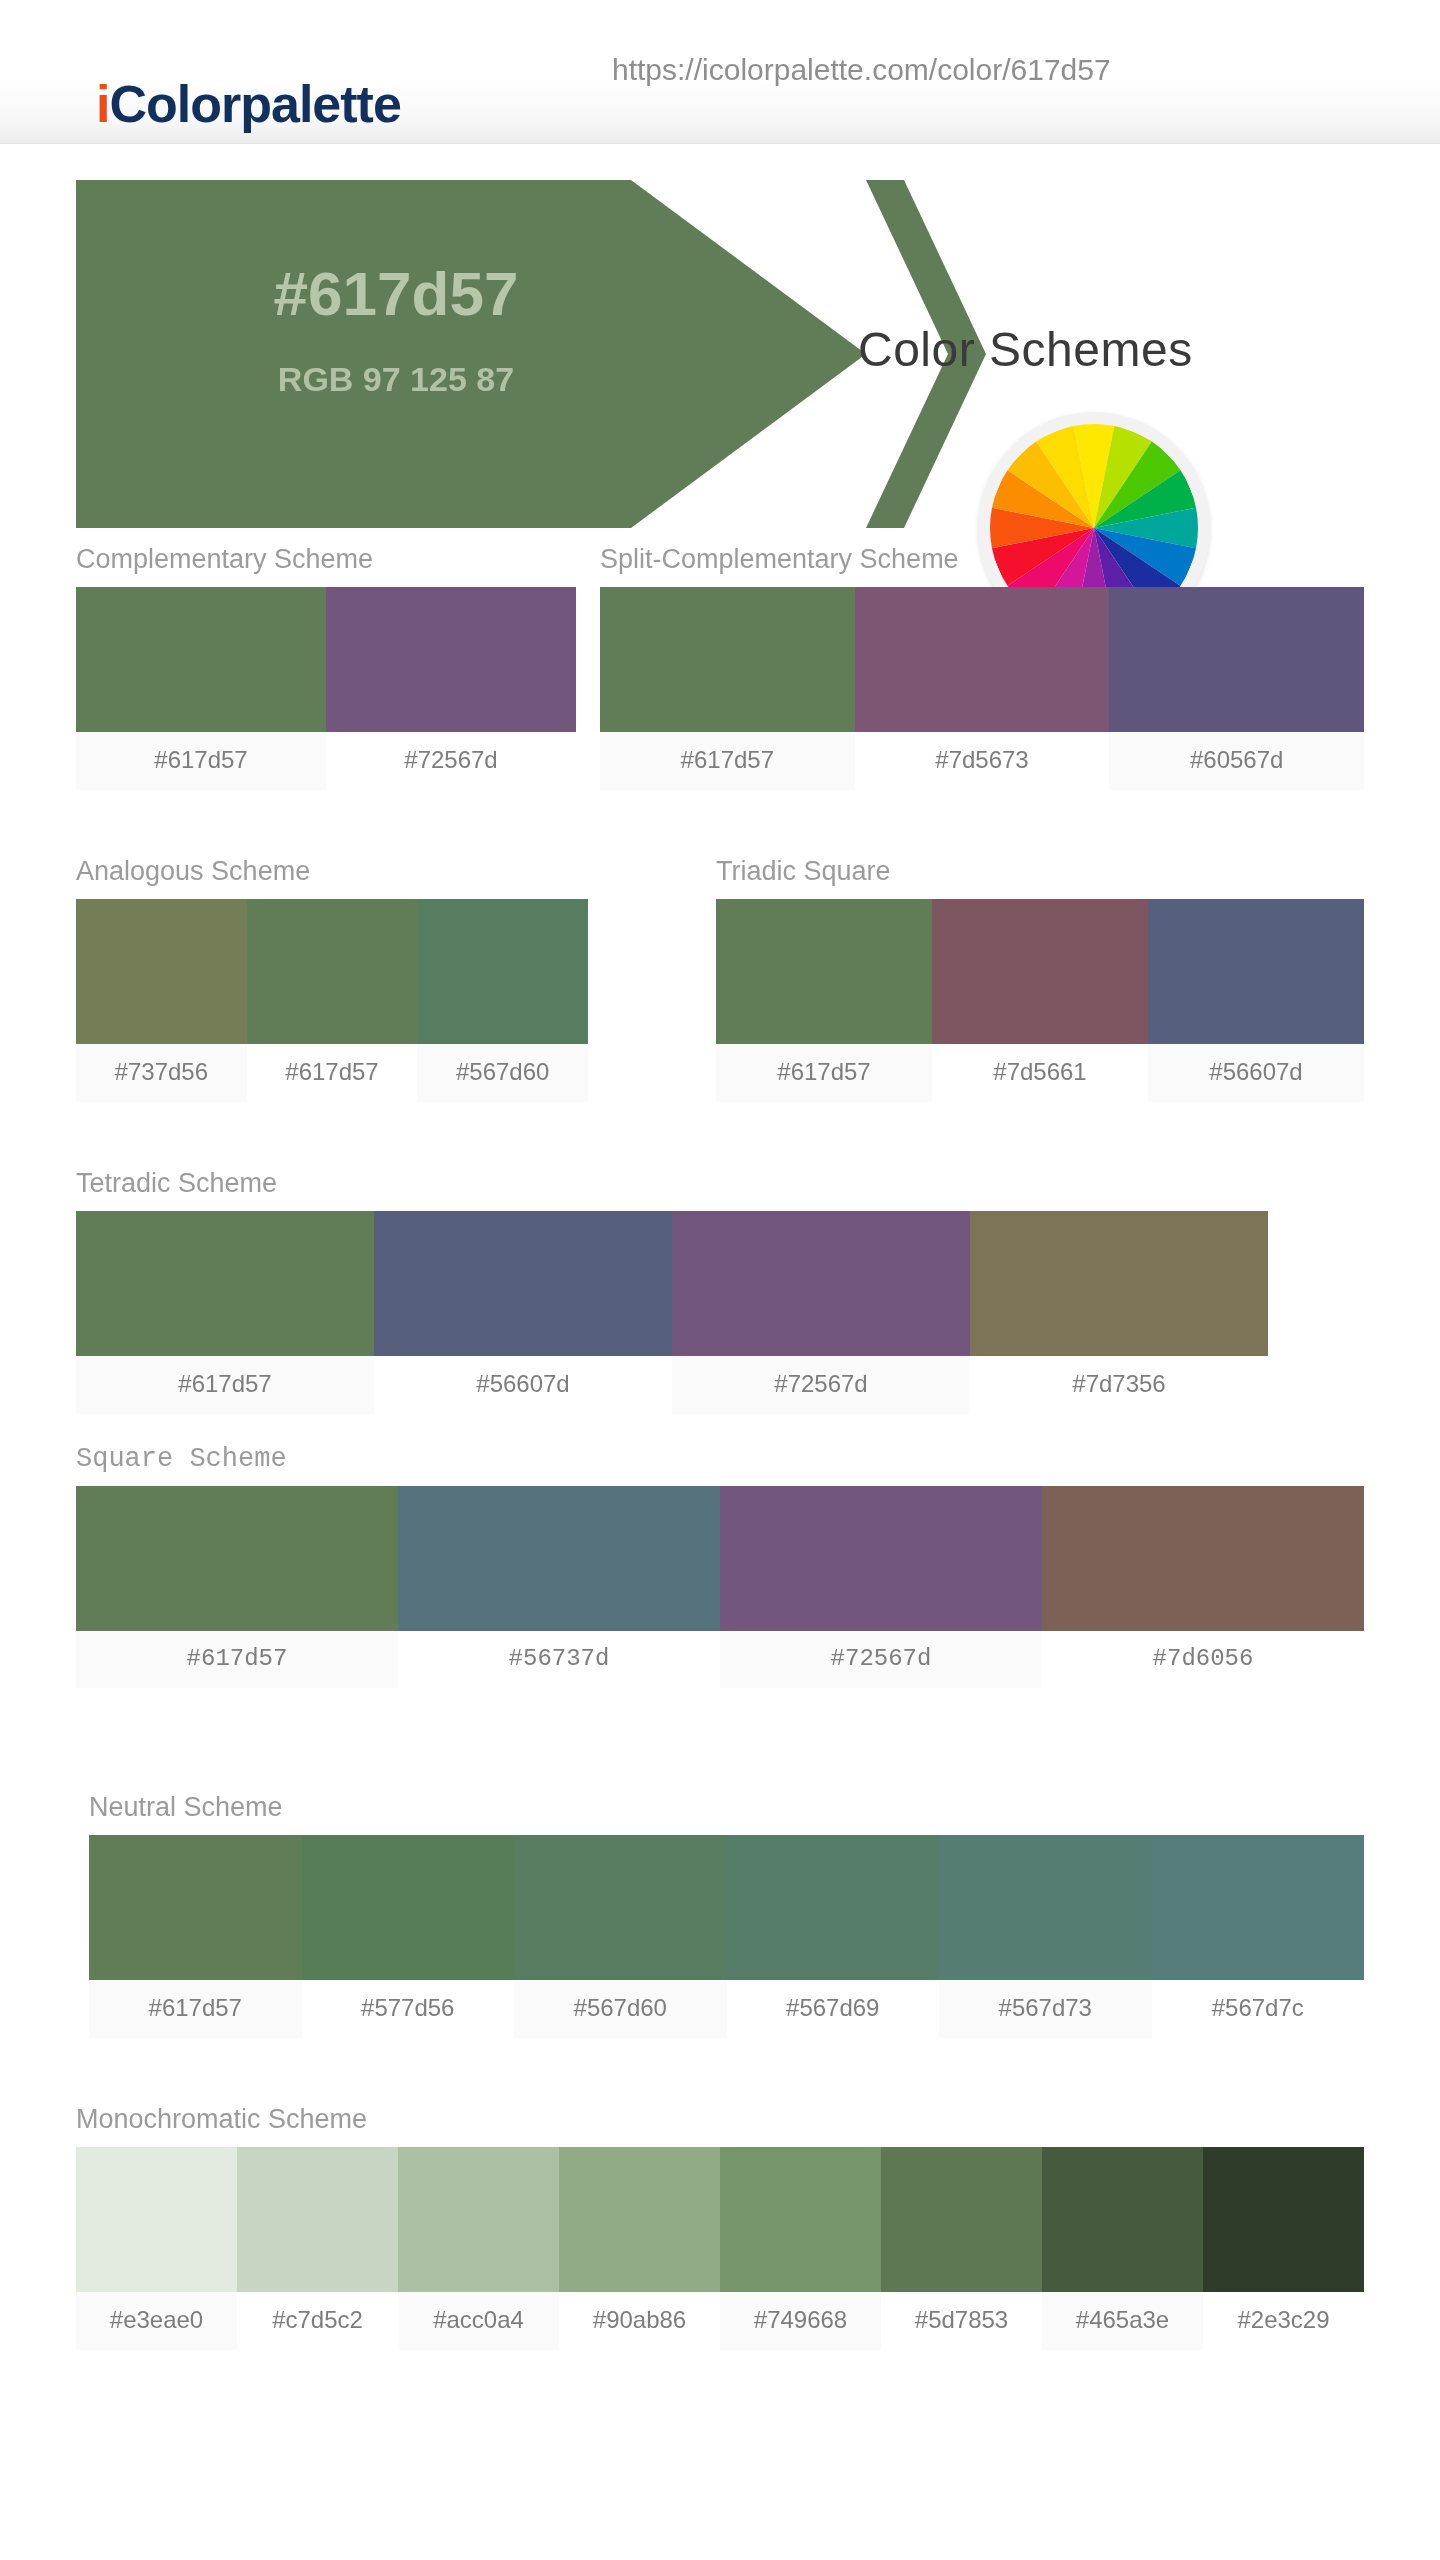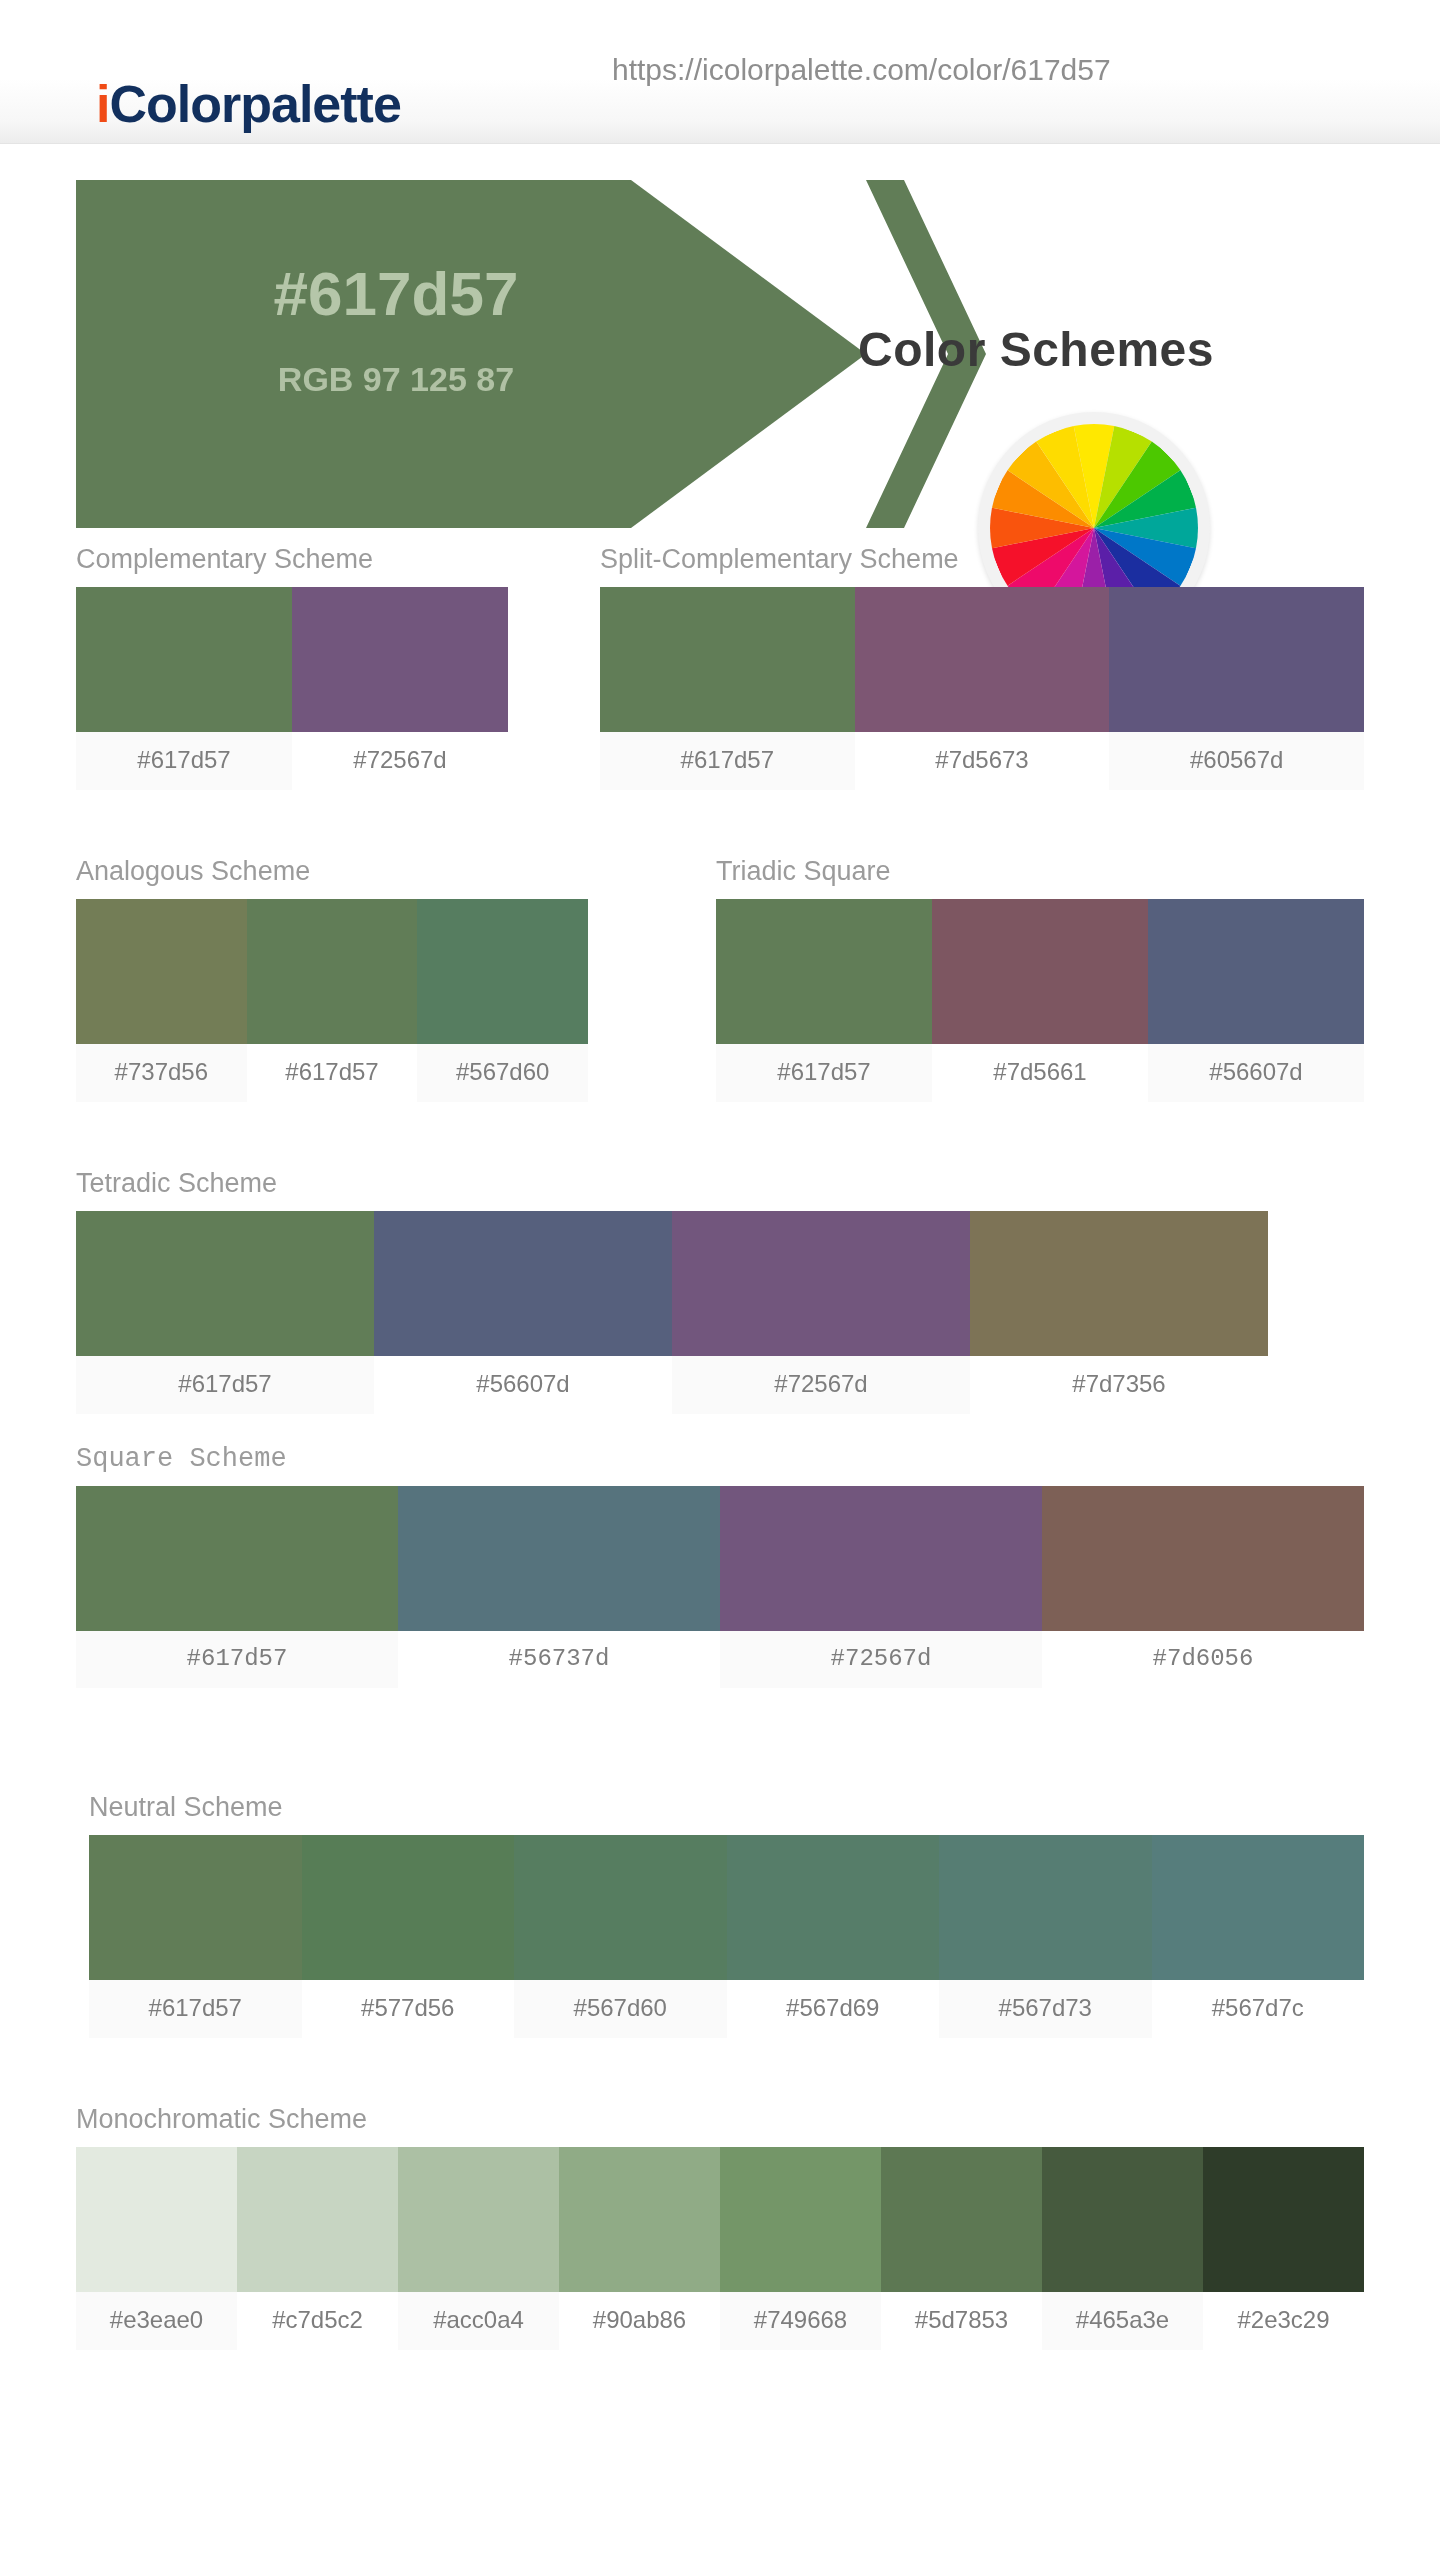--- a/index.html
+++ b/index.html
@@ -100,21 +100,21 @@
     font-size: 34px;
     font-weight: bold;
     color: #b0c1a4;
   }
 
   .schemes-title {
     position: absolute;
     left: 858px;
     top: 178px;
     font-size: 48px;
-    font-weight: bold;
+    font-weight: normal;
     color: #3a3a3a;
     letter-spacing: 0.5px;
     white-space: nowrap;
   }
 
   .wheel-outer {
     position: absolute;
     left: 978px;
     top: 268px;
     width: 232px;
@@ -212,21 +212,21 @@
         <div class="wheel-seg" style="background: rgb(245, 17, 42); clip-path: polygon(50% 50%, 40.0544% 0%, 59.9456% 0%); transform: rotate(247.5deg);"></div>
         <div class="wheel-seg" style="background: rgb(249, 84, 13); clip-path: polygon(50% 50%, 40.0544% 0%, 59.9456% 0%); transform: rotate(270deg);"></div>
         <div class="wheel-seg" style="background: rgb(252, 140, 0); clip-path: polygon(50% 50%, 40.0544% 0%, 59.9456% 0%); transform: rotate(292.5deg);"></div>
         <div class="wheel-seg" style="background: rgb(253, 189, 0); clip-path: polygon(50% 50%, 40.0544% 0%, 59.9456% 0%); transform: rotate(315deg);"></div>
         <div class="wheel-seg" style="background: rgb(254, 220, 0); clip-path: polygon(50% 50%, 40.0544% 0%, 59.9456% 0%); transform: rotate(337.5deg);"></div>
       </div>
   </div>
 </div>
 
 <div class="content" id="schemes-content">
-    <div class="scheme-group" style="left: 76px; top: 0px; width: 432px;">
+    <div class="scheme-group" style="left: 76px; top: 0px; width: 500px;">
       <div class="scheme-label">Complementary Scheme</div>
       <div class="swatch-row">
         <div class="swatch" title="#617d57" style="background: rgb(97, 125, 87);"></div>
         <div class="swatch" title="#72567d" style="background: rgb(114, 86, 125);"></div>
       </div>
       <div class="hex-row">
         <div class="hex-cell alt">#617d57</div>
         <div class="hex-cell">#72567d</div>
       </div>
     </div>

